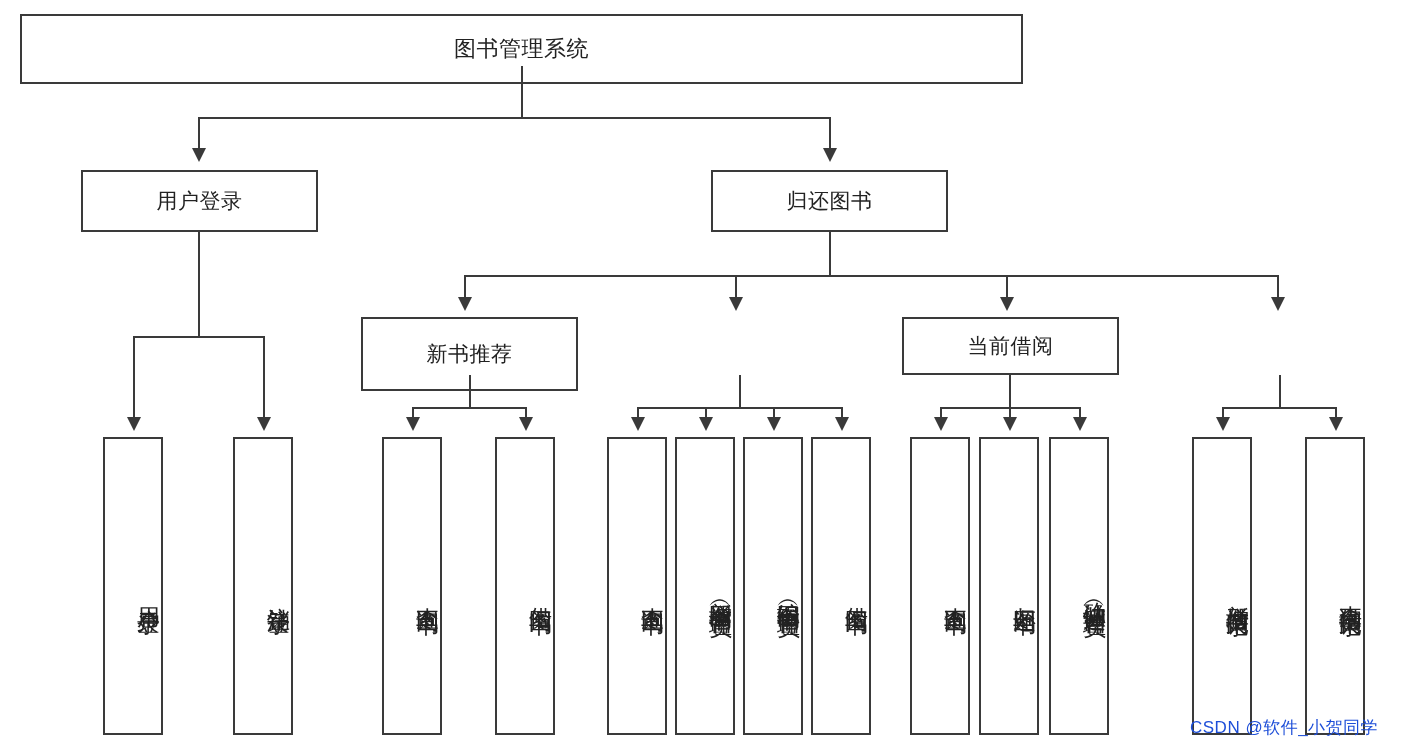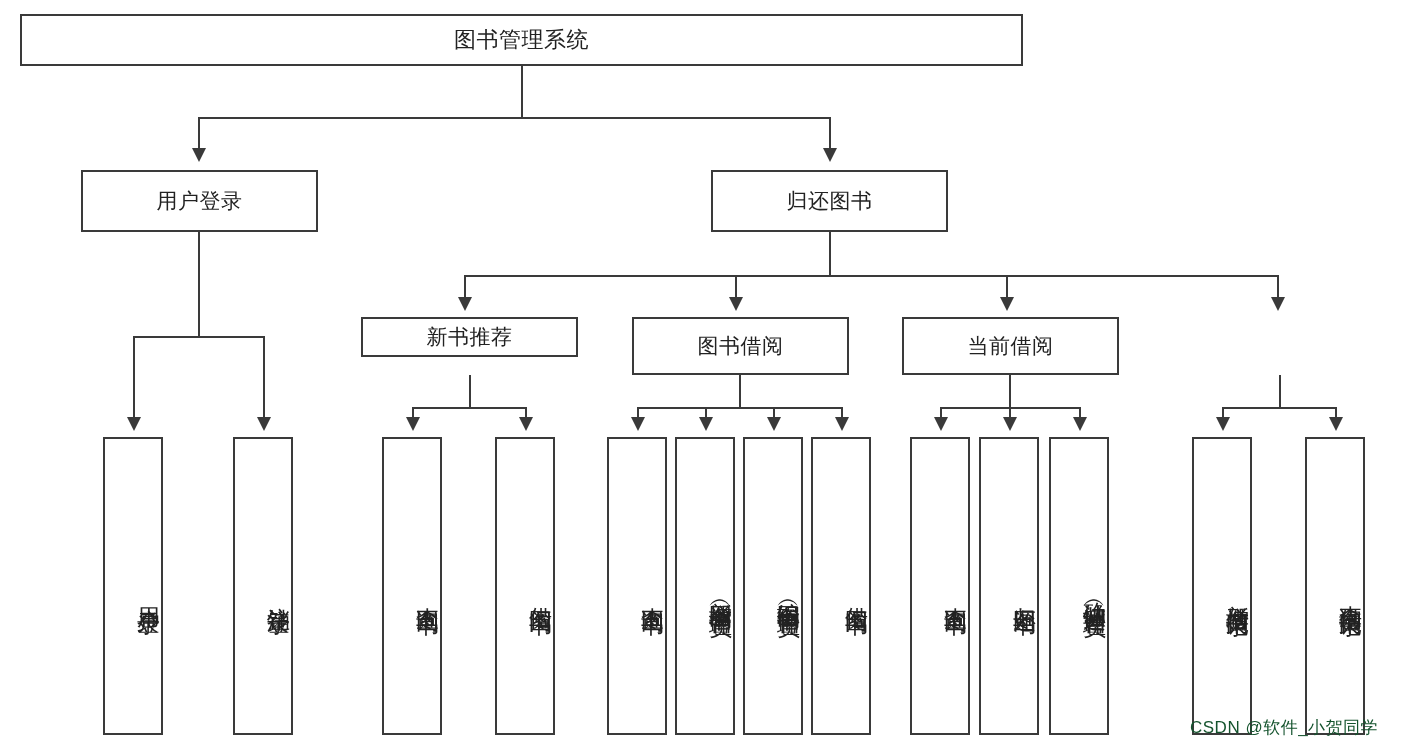--- a/index.html
+++ b/index.html
@@ -58,34 +58,34 @@
     position: absolute;
     width: 0;
     height: 0;
     border-left: 7px solid transparent;
     border-right: 7px solid transparent;
     border-top: 14px solid #3a3a3a;
   }
   
   #watermark {
     position: absolute;
-    color: #14532d;
+    color: #1d4ed8;
     font-size: 17px;
     white-space: nowrap;
     letter-spacing: 0.5px;
     pointer-events: none;
     text-align: center;
   }
 </style>
 </head>
 <body>
 
 <div id="canvas">
 
-  <div class="node root" style="left:20px; top:14px; width:1003px; height:52px;">
+  <div class="node root" style="left:20px; top:14px; width:1003px; height:70px;">
     <span>图书管理系统</span>
   </div>
 
   <div class="conn vline" style="left:521px; top:66px; width:2px; height:52px;"></div>
 
   <div class="conn hline" style="left:198px; top:117px; width:633px; height:2px;"></div>
 
   <div class="conn vline" style="left:198px; top:117px; width:2px; height:34px;"></div>
   <div class="arrow" style="left:192px; top:148px;"></div>
   <div class="conn vline" style="left:829px; top:117px; width:2px; height:34px;"></div>
@@ -109,25 +109,22 @@
   <div class="conn hline" style="left:464px; top:275px; width:813px; height:2px;"></div>
   <div class="conn vline" style="left:464px; top:275px; width:2px; height:25px;"></div>
   <div class="arrow" style="left:458px; top:297px;"></div>
   <div class="conn vline" style="left:735px; top:275px; width:2px; height:25px;"></div>
   <div class="arrow" style="left:729px; top:297px;"></div>
   <div class="conn vline" style="left:1006px; top:275px; width:2px; height:25px;"></div>
   <div class="arrow" style="left:1000px; top:297px;"></div>
   <div class="conn vline" style="left:1277px; top:275px; width:2px; height:25px;"></div>
   <div class="arrow" style="left:1271px; top:297px;"></div>
 
-  <div class="node lvl3" style="left:361px; top:317px; width:217px; height:40px;">
+  <div class="node lvl3" style="left:361px; top:317px; width:217px; height:74px;">
     <span>新书推荐</span>
-  </div>
-  <div class="node lvl3" style="left:632px; top:317px; width:217px; height:58px;">
-    <span>图书借阅</span>
   </div>
   <div class="node lvl3" style="left:902px; top:317px; width:217px; height:58px;justify-content:center;">
     <span>当前借阅</span>
   </div>
 
   <div class="conn vline" style="left:469px; top:375px; width:2px; height:33px;"></div>
   <div class="conn hline" style="left:412px; top:407px; width:115px; height:2px;"></div>
   <div class="conn vline" style="left:412px; top:407px; width:2px; height:13px;"></div>
   <div class="arrow" style="left:406px; top:417px;"></div>
   <div class="conn vline" style="left:525px; top:407px; width:2px; height:13px;"></div>

